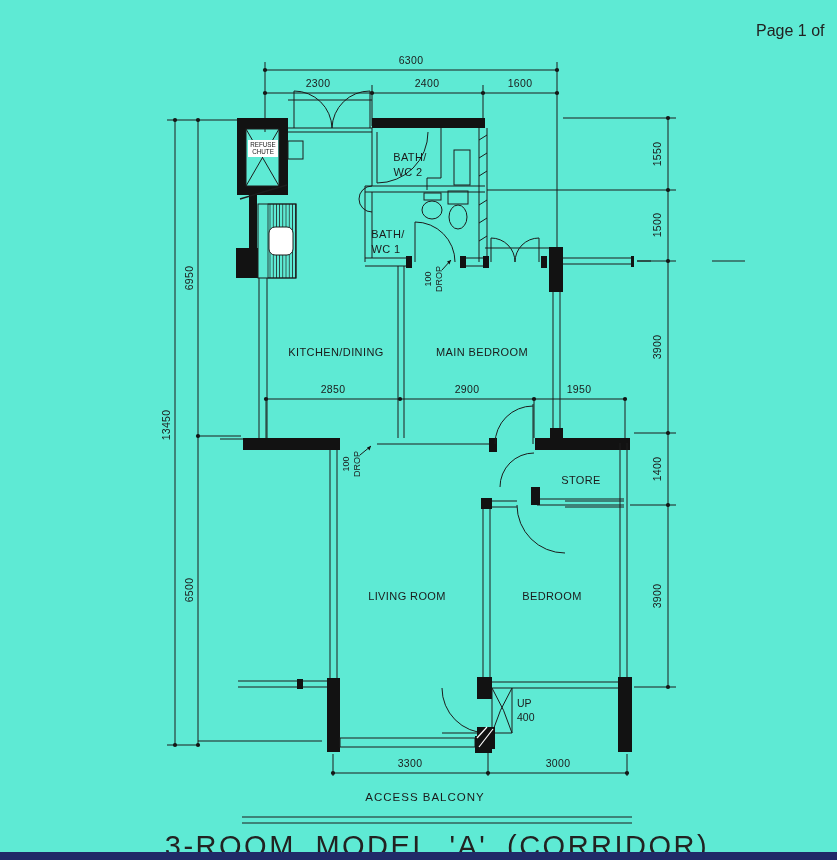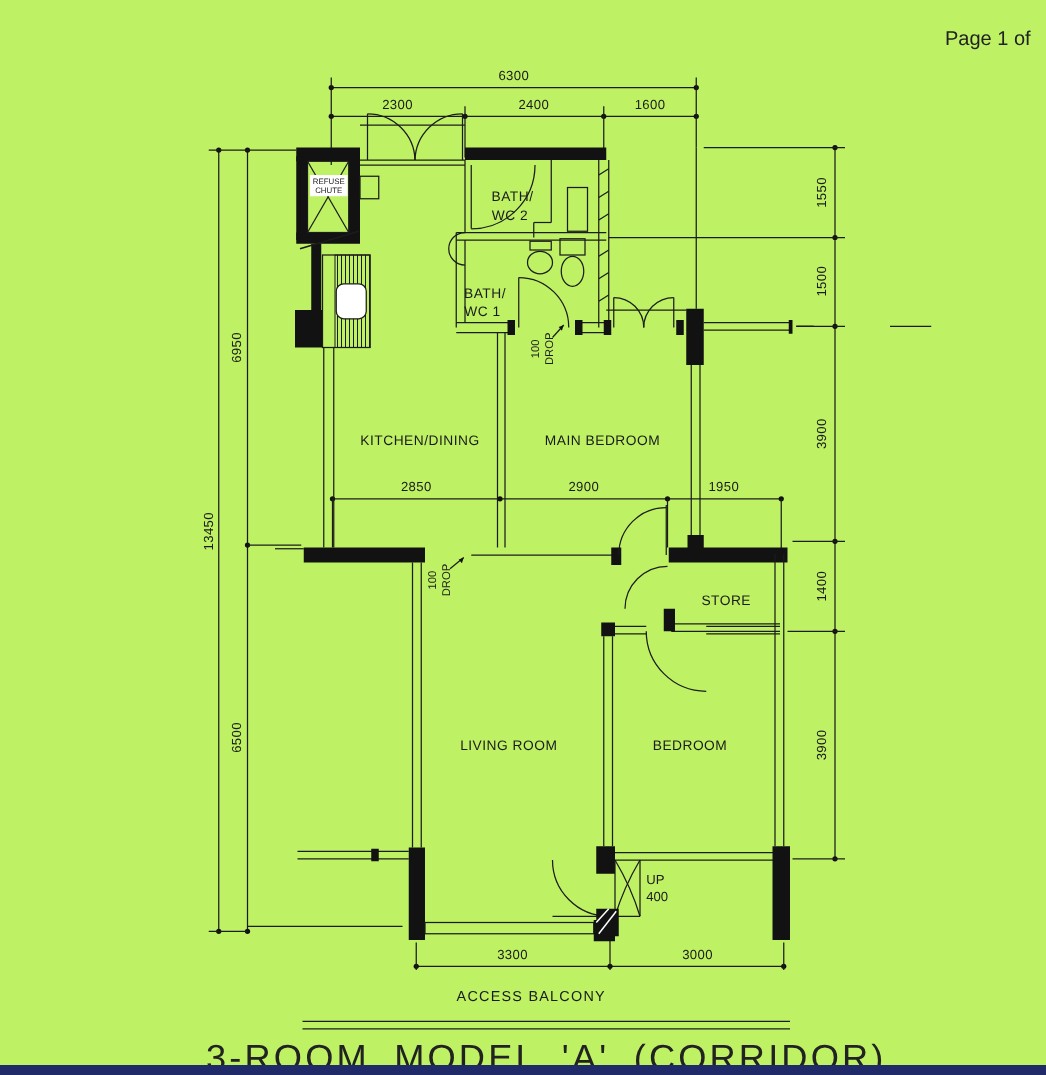--- a/index.html
+++ b/index.html
@@ -1,16 +1,16 @@
 <!DOCTYPE html>
 <html><head>
 <meta charset="utf-8">
 <style>
   html,body{margin:0;padding:0;background:#fff;}
-  #page{position:relative;width:837px;height:860px;background:#bef264;overflow:hidden;
+  #page{position:relative;width:837px;height:860px;background:#5eead4;overflow:hidden;
         font-family:"Liberation Sans",sans-serif;text-align:right;}
   svg text{fill:#1b1b1b;}
   .dim{font-size:10.5px;letter-spacing:.3px;}
   .room{font-size:11px;letter-spacing:.4px;}
   .tiny{font-size:6.3px;letter-spacing:0;}
   .drop{font-size:9px;}
   .up{font-size:10.5px;}
   .balc{font-size:11.5px;letter-spacing:1px;}
   .pageno{font-size:16px;fill:#222;}
   .title{font-size:29px;letter-spacing:2.5px;word-spacing:9px;fill:#222;font-weight:400;}

